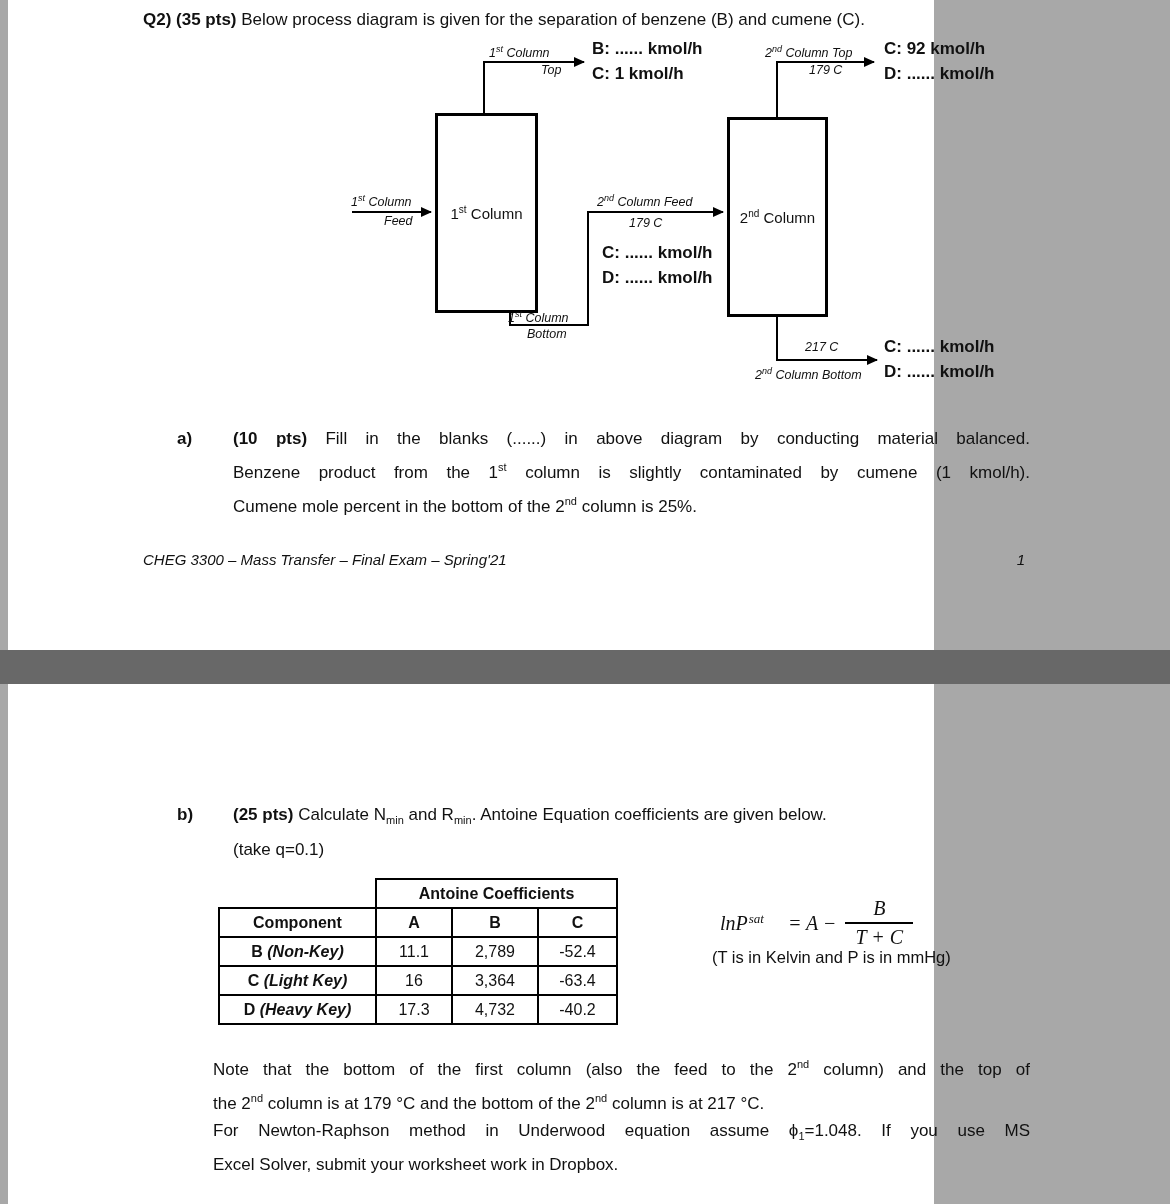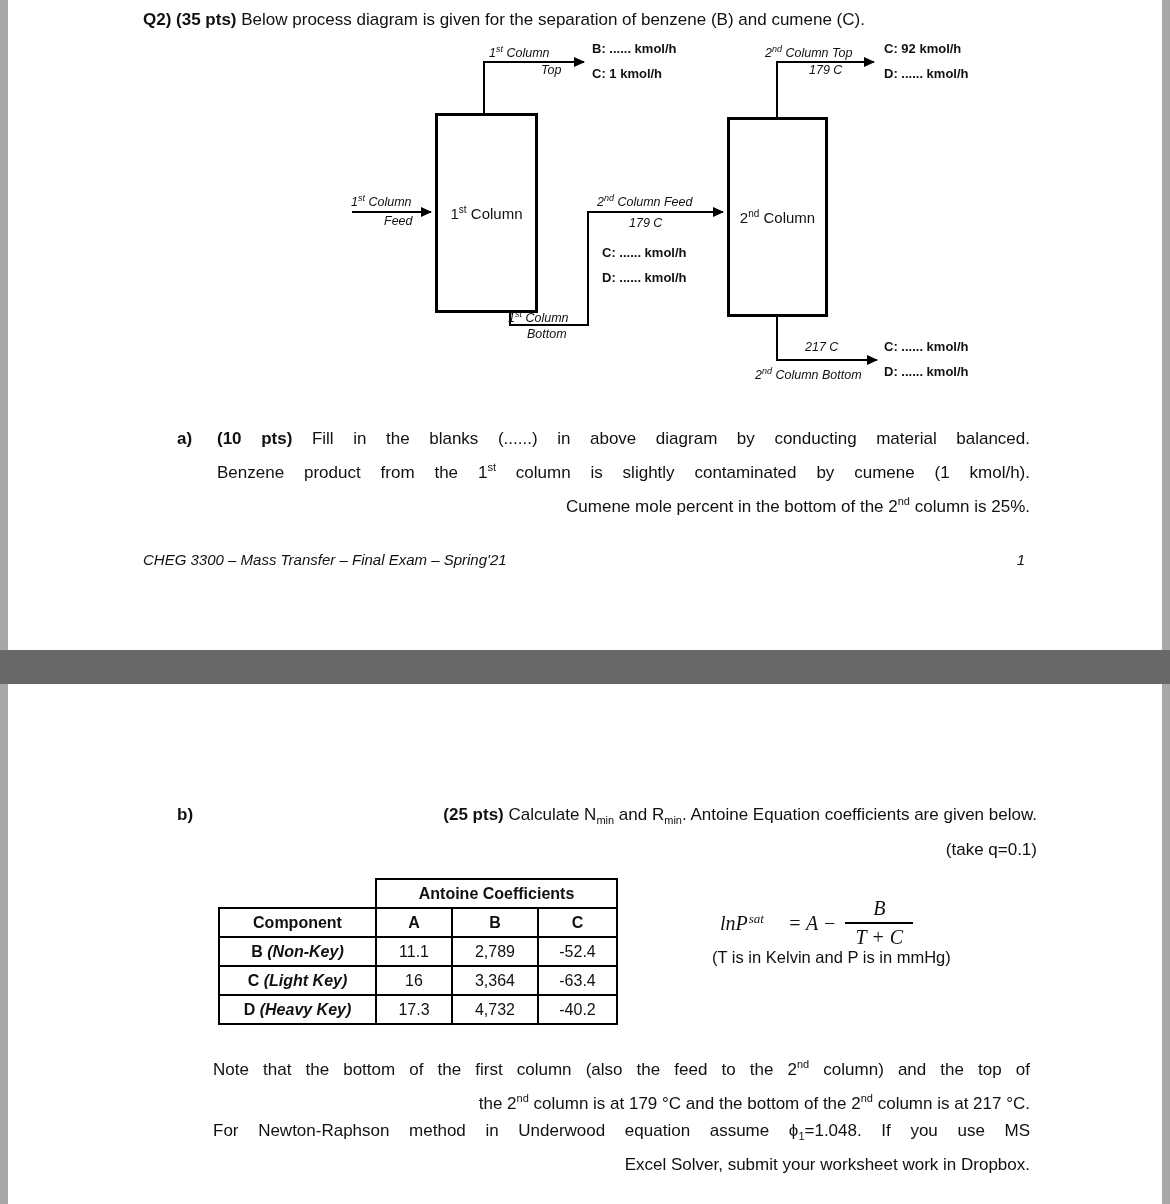--- a/index.html
+++ b/index.html
@@ -2,48 +2,48 @@
 <html><head>
 <meta charset="utf-8">
 <style>
   html,body{margin:0;padding:0;}
   body{
     width:1170px;height:1204px;position:relative;
     background:#a8a8a8;color:#111;
     font-family:"Liberation Sans","DejaVu Sans",sans-serif;
     overflow:hidden;
   }
-  .page{position:absolute;left:8px;width:1154px;background:#ffffff;}
+  .page{position:absolute;left:8px;width:926px;background:#ffffff;}
   #page1{top:0;height:650px;}
   #band{position:absolute;left:0;top:650px;width:1170px;height:34px;background:#686868;}
   #page2{top:684px;height:520px;}
 
   .q2-title{position:absolute;left:135px;top:10px;font-size:17px;white-space:nowrap;}
   .b{font-weight:bold;}
 
   svg.flow{position:absolute;left:0;top:0;}
 
   .colbox{
     position:absolute;border:3px solid #000;background:#fff;
     display:flex;align-items:center;justify-content:center;
     font-size:15px;white-space:nowrap;
   }
   #box1{left:427px;top:113px;width:97px;height:194px;}
   #box2{left:719px;top:117px;width:95px;height:194px;}
   .colbox sup{font-size:10px;}
 
   .slabel{position:absolute;font-style:italic;font-size:12.5px;white-space:nowrap;}
   .slabel sup{font-size:9px;}
-  .vals{position:absolute;font-weight:bold;font-size:13px;line-height:25px;white-space:nowrap;}
+  .vals{position:absolute;font-weight:bold;font-size:17px;line-height:25px;white-space:nowrap;}
 
   .para{position:absolute;font-size:17px;line-height:29px;}
   .marker{position:absolute;left:0;top:0;font-weight:bold;}
-  .ptext{margin-left:40px;}
+  .ptext{margin-left:56px;}
   .jline{text-align:justify;text-align-last:justify;}
-  .lline{text-align:right;}
+  .lline{text-align:left;}
   sup.tsup{font-size:11px;}
   sub.tsub{font-size:11px;}
 
   .footer{
     position:absolute;left:135px;top:551px;width:882px;
     display:flex;justify-content:space-between;
     font-style:italic;font-size:15px;
   }
 
   .table-wrap{position:absolute;left:210px;top:194px;}

